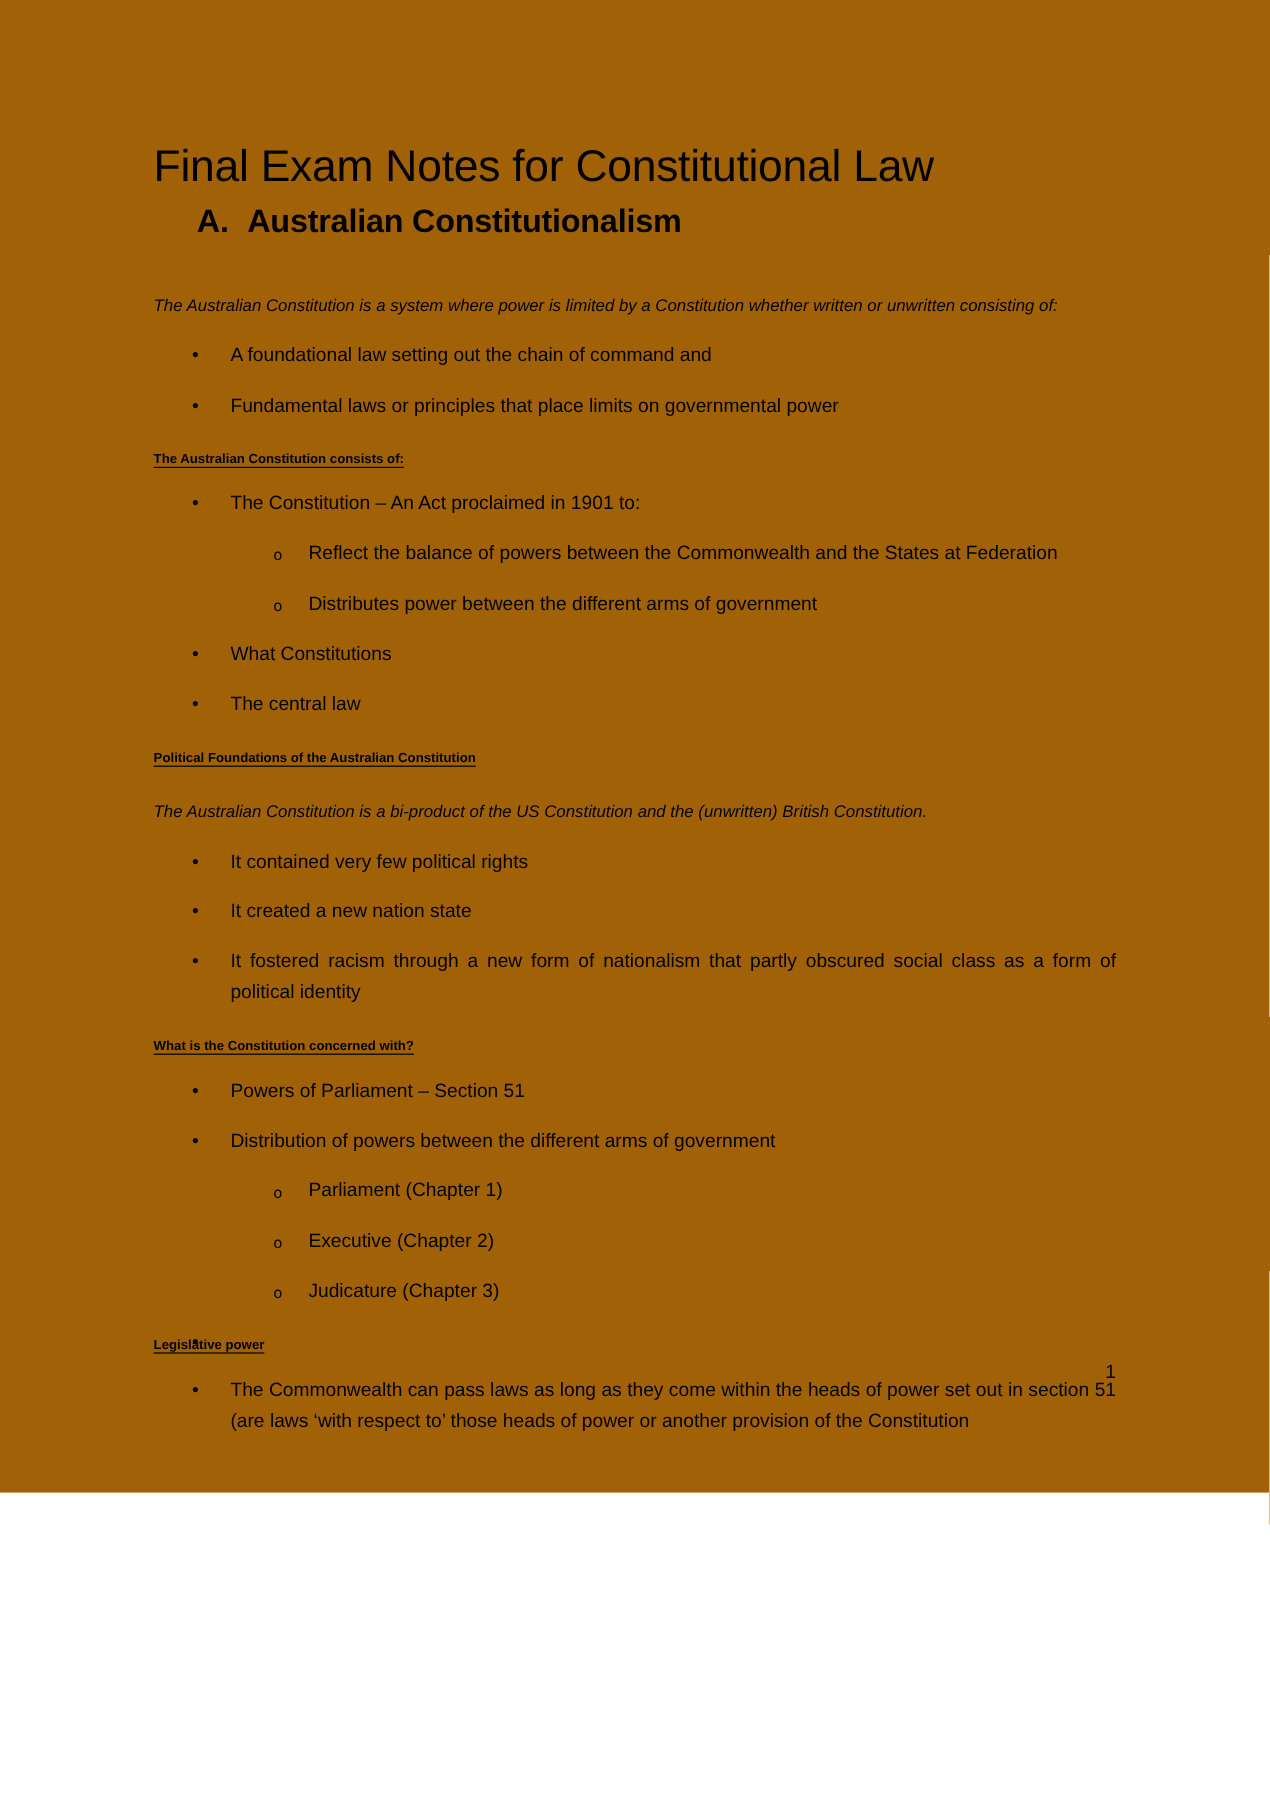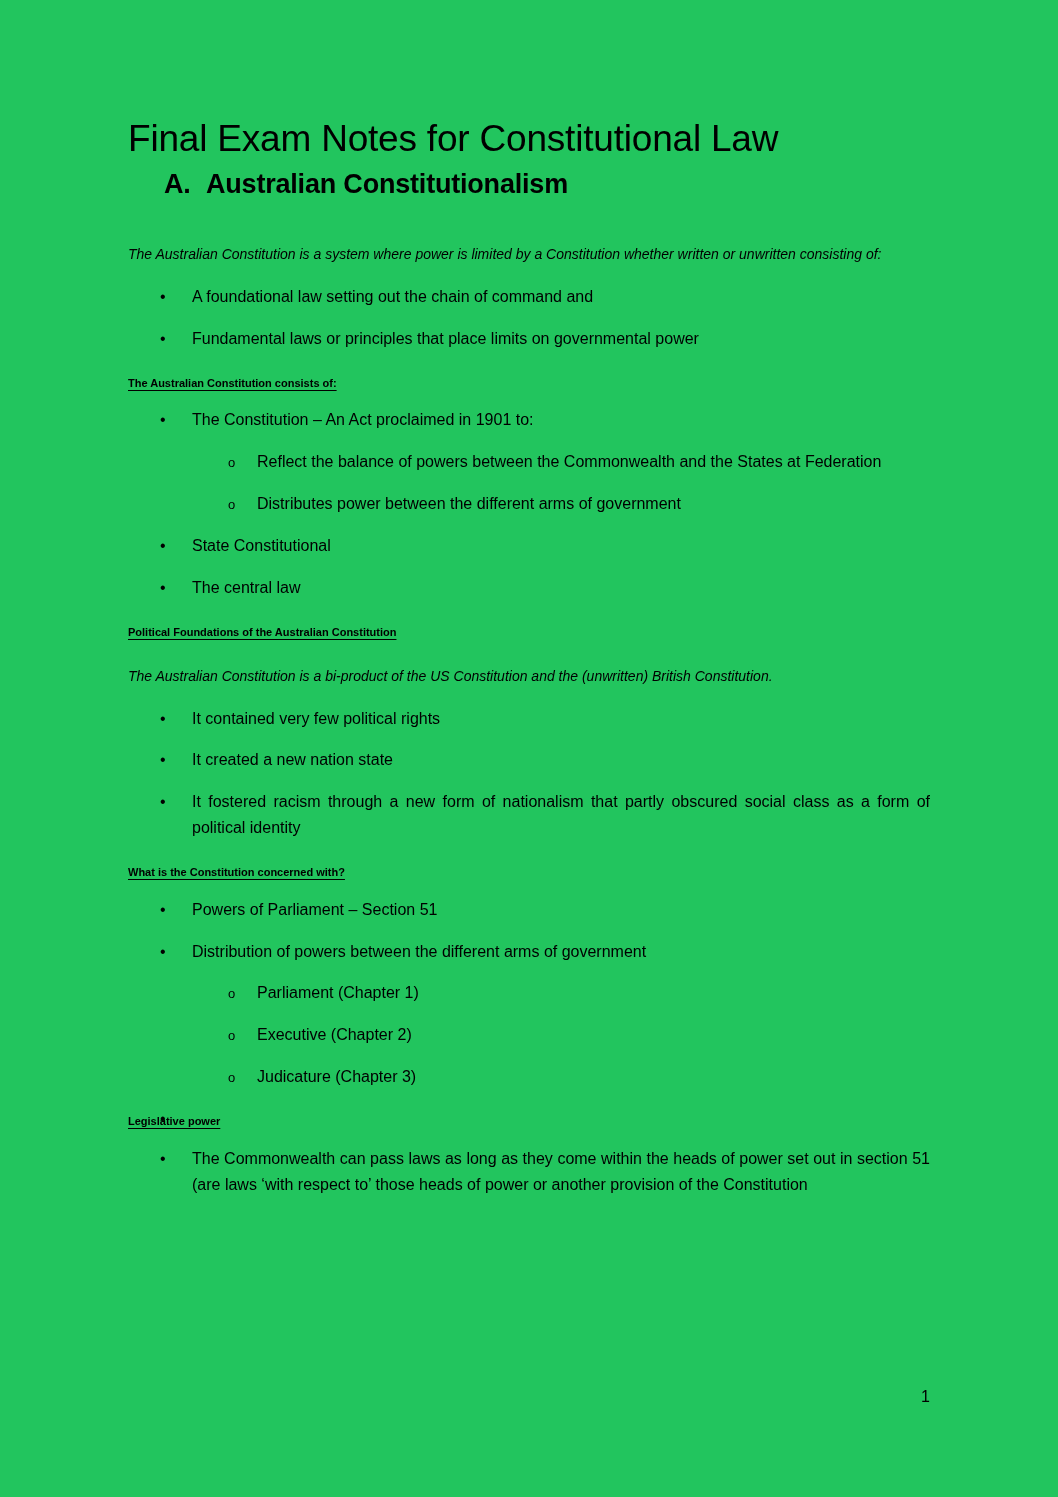--- a/index.html
+++ b/index.html
@@ -8,22 +8,22 @@
     padding: 0;
     background: #ffffff;
   }
   body {
     font-family: "Liberation Sans", sans-serif;
     color: #000000;
   }
   .page {
     position: relative;
     width: 1058px;
-    height: 1497px;
-    background: #22c55e;
+    height: 1244px;
+    background: #a16207;
     box-sizing: border-box;
     overflow: hidden;
   }
   .content {
     position: absolute;
     left: 128px;
     top: 118px;
     width: 802px;
   }
 
@@ -158,21 +158,21 @@
 
     <ul class="level2">
       <li class="justify">
           <span class="bullet">o</span>
           <span class="txt">Reflect the balance of powers between the Commonwealth and the States at Federation</span>
         </li>
       <li><span class="bullet">o</span><span class="txt">Distributes power between the different arms of government</span></li>
     </ul>
 
     <ul class="level1">
-      <li><span class="bullet">•</span><span class="txt">State Constitutional</span></li>
+      <li><span class="bullet">•</span><span class="txt">What Constitutions</span></li>
       <li><span class="bullet">•</span><span class="txt">The central law</span></li>
     </ul>
 
     <p class="subhead">Political Foundations of the Australian Constitution</p>
 
     <p class="lead second">The Australian Constitution is a bi-product of the US Constitution and the (unwritten) British Constitution.</p>
 
     <ul class="level1">
       <li><span class="bullet">•</span><span class="txt">It contained very few political rights</span></li>
       <li><span class="bullet">•</span><span class="txt">It created a new nation state</span></li>

